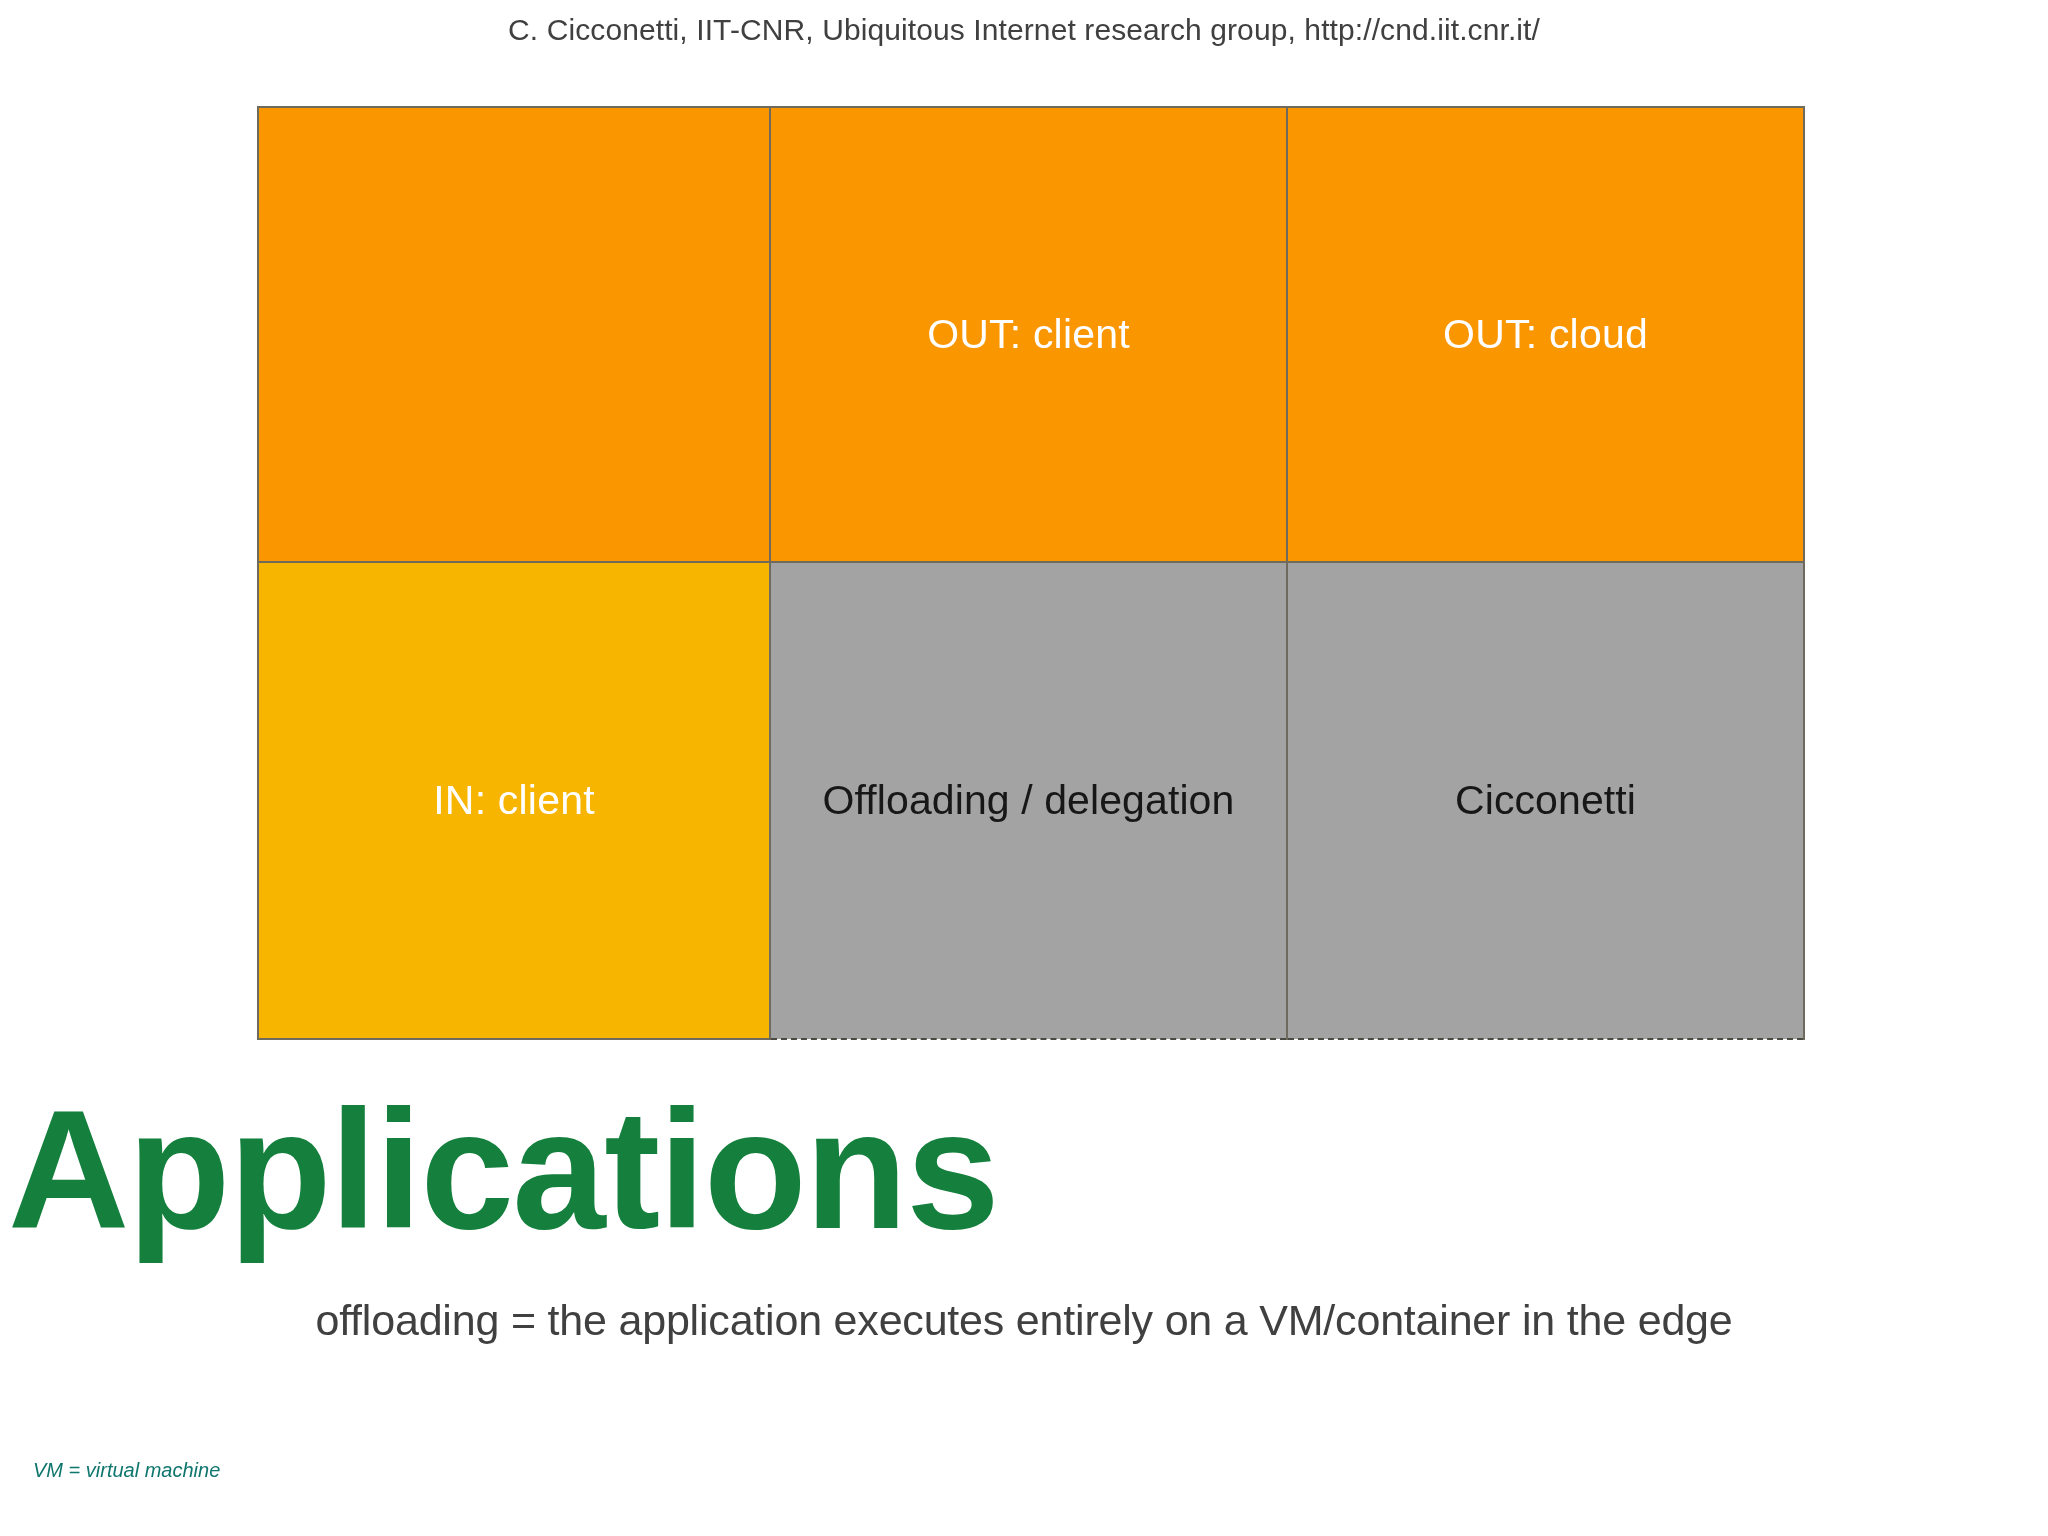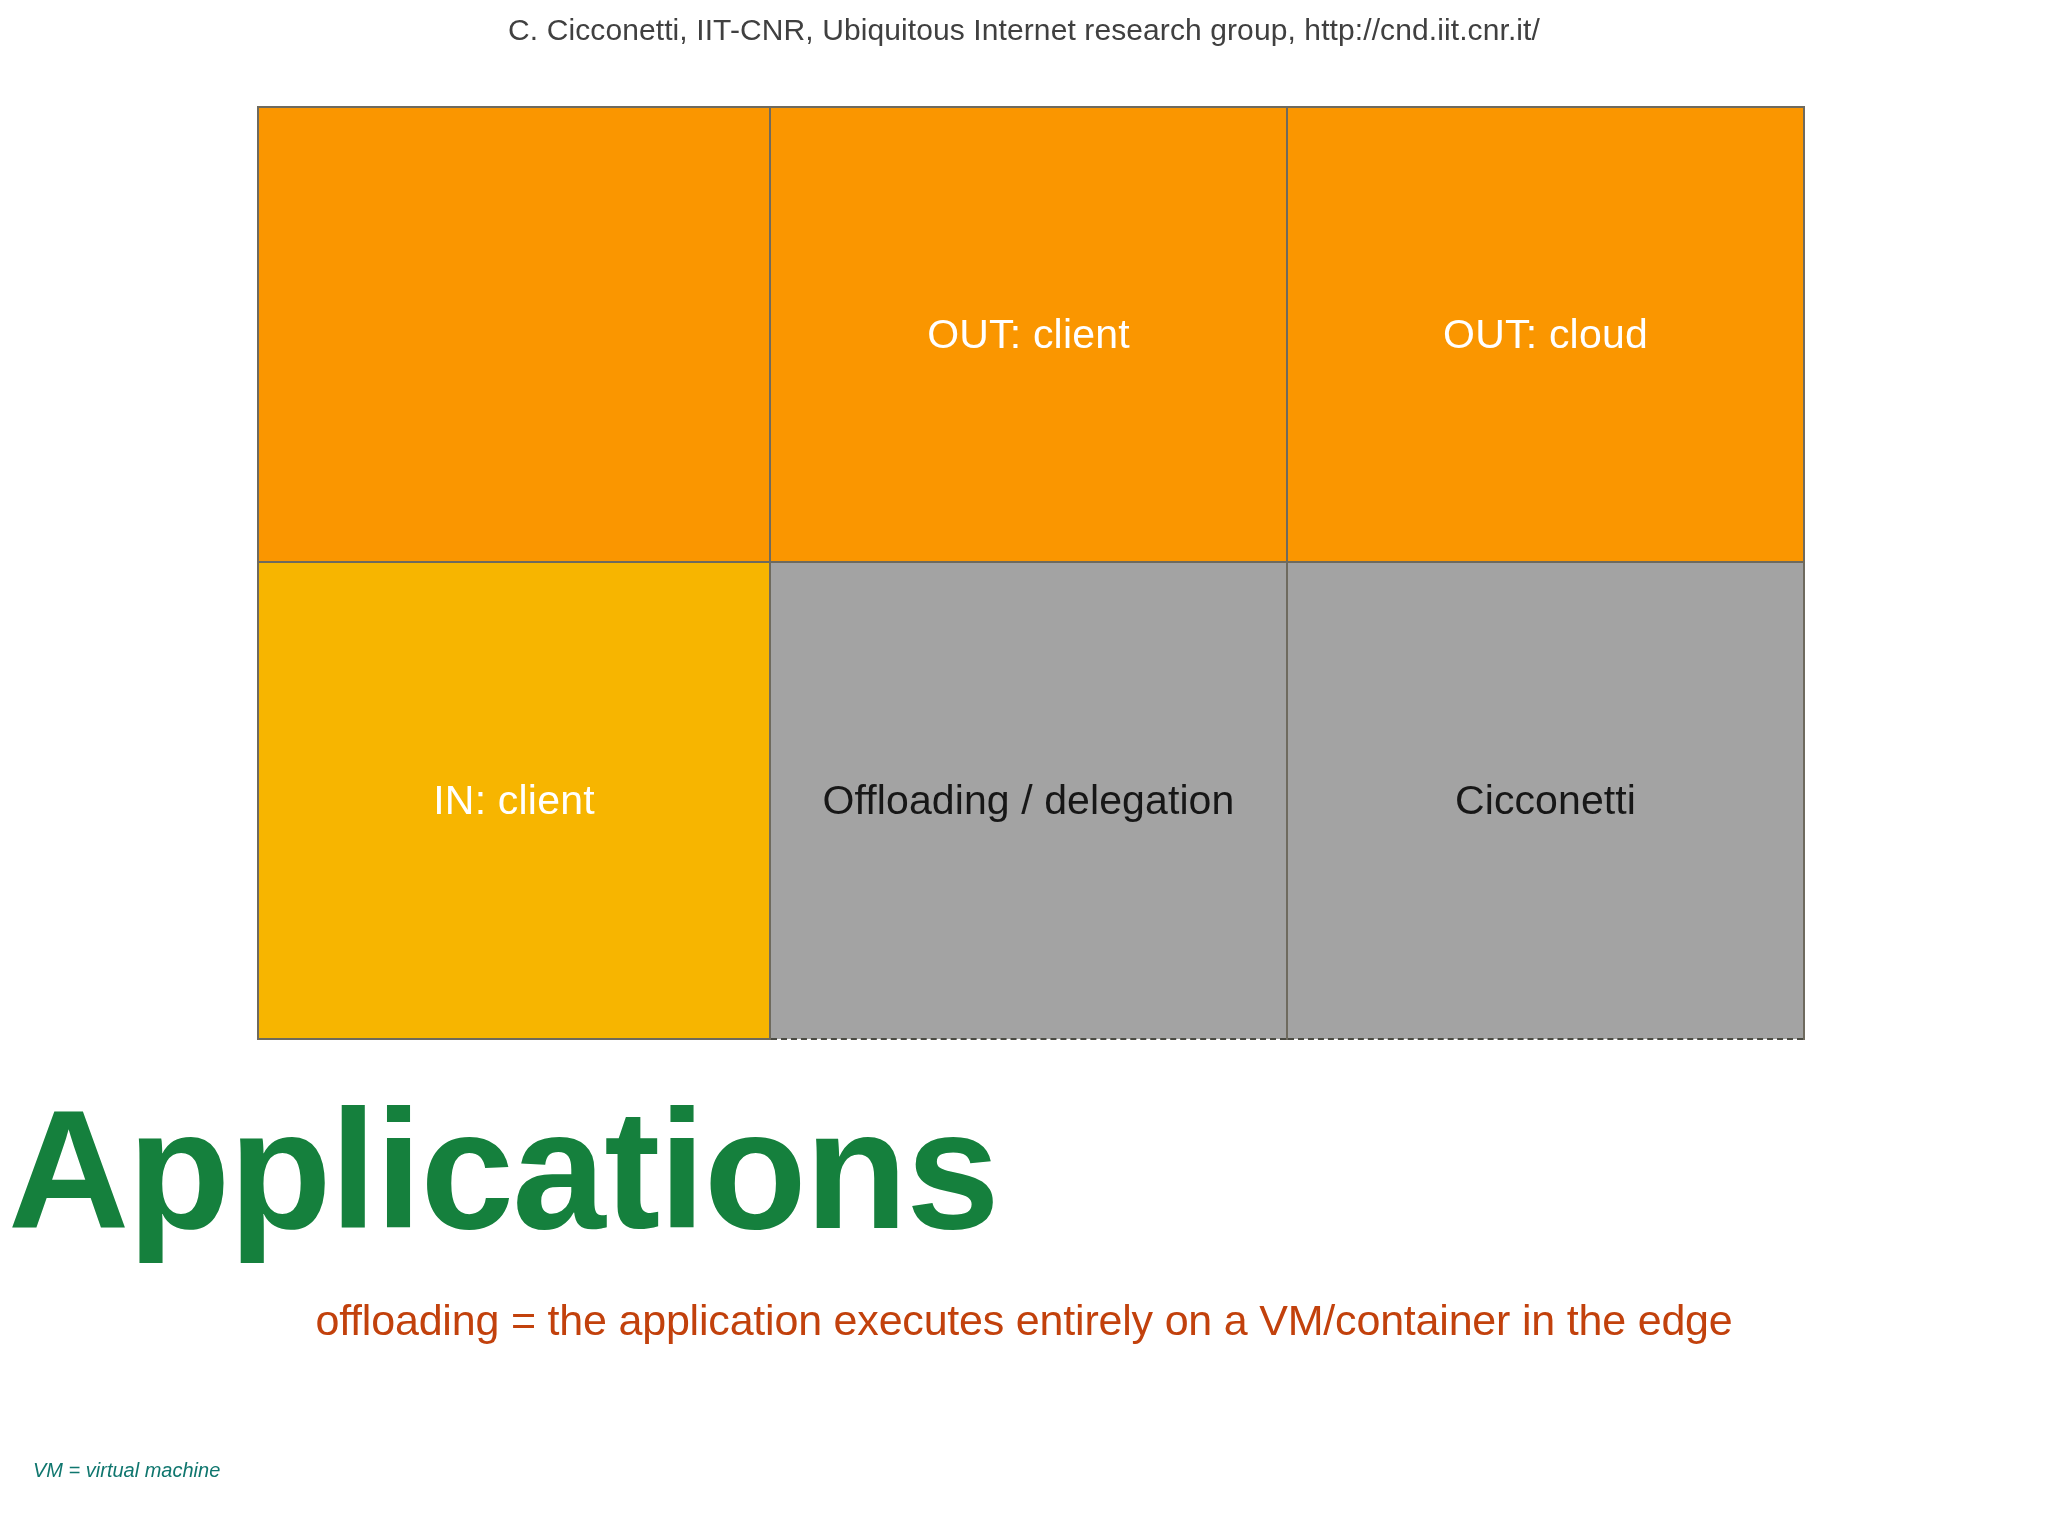--- a/index.html
+++ b/index.html
@@ -108,21 +108,21 @@
 
   
   .definitions {
     position: absolute;
     left: 0;
     top: 1290px;
     width: 100%;
     text-align: center;
     font-size: 43px;
     line-height: 60px;
-    color: #c2410c;
+    color: #404040;
     letter-spacing: -0.2px;
   }
   .definitions div { white-space: nowrap; }
 
   
   .footnote {
     position: absolute;
     left: 33px;
     top: 1450px;
     font-size: 20px;

